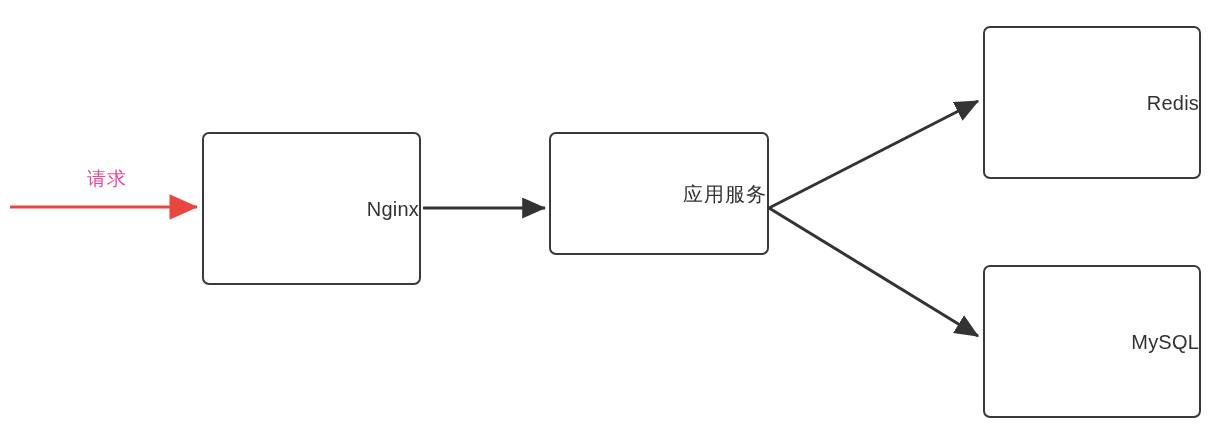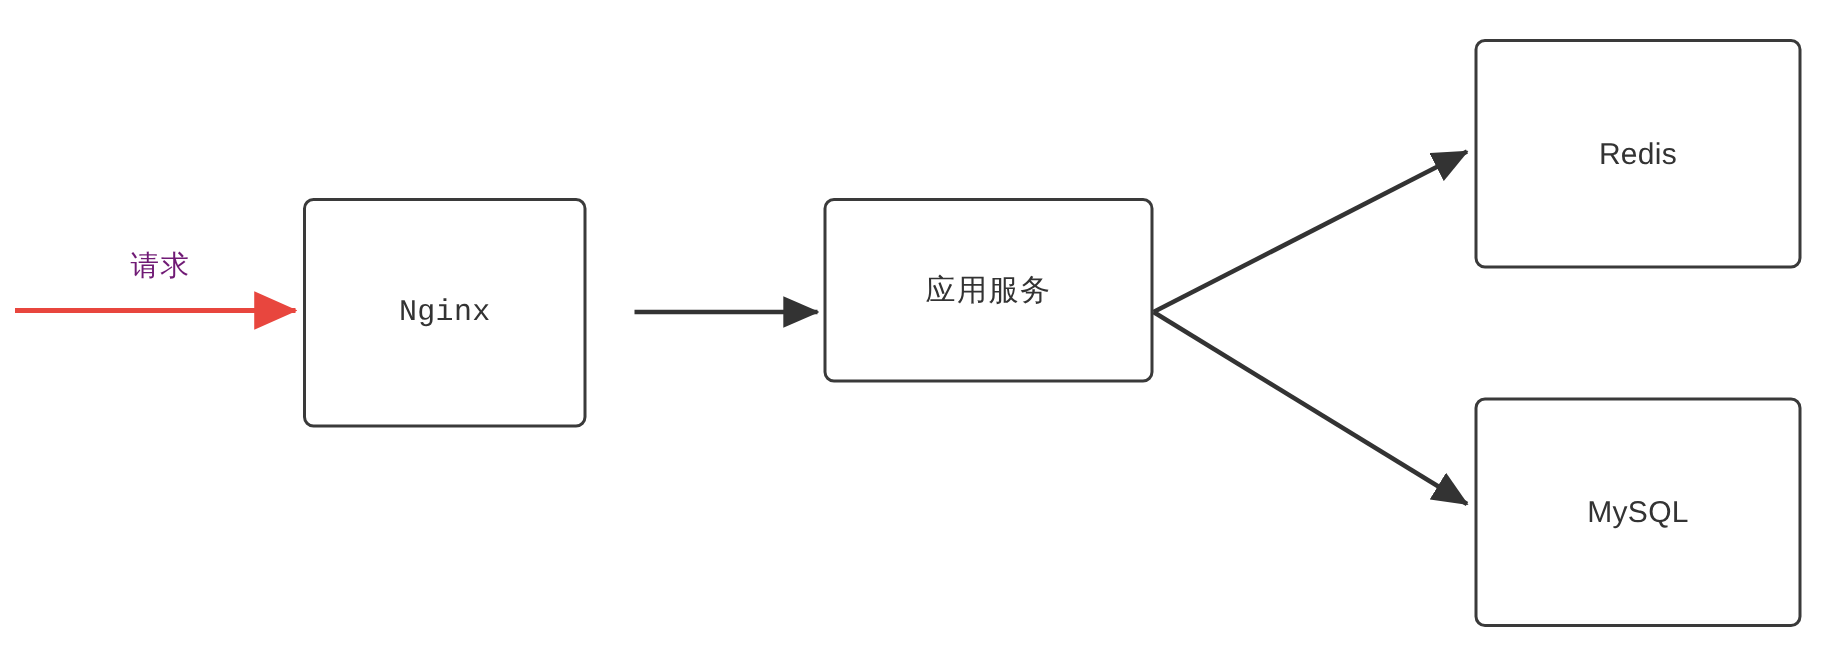--- a/index.html
+++ b/index.html
@@ -27,44 +27,44 @@
     pointer-events: none;
   }
   .node {
     position: absolute;
     box-sizing: border-box;
     background: #ffffff;
     border: 2.4px solid #3a3a3a;
     border-radius: 7px;
     display: flex;
     align-items: center;
-    justify-content: center;
+    justify-content: flex-end;
   }
   .node-label {
     color: #333333;
     font-size: 20px;
     font-weight: 400;
     letter-spacing: 0.2px;
     line-height: 1;
     white-space: nowrap;
   }
   .node-label.cjk {
     font-size: 20px;
     letter-spacing: 1px;
   }
   .edge-label {
     position: absolute;
-    color: #701a75;
+    color: #ec4899;
     font-size: 19px;
     line-height: 1;
     letter-spacing: 1px;
     white-space: nowrap;
     transform: translate(-50%, -50%);
   }
-  #node-nginx   { left: 202px; top: 132px; width: 189px; height: 153px; font-family: Liberation Mono, monospace; }
+  #node-nginx   { left: 202px; top: 132px; width: 219px; height: 153px; }
   #node-appsvc  { left: 549px; top: 132px; width: 220px; height: 123px; }
   #node-redis   { left: 983px; top:  26px; width: 218px; height: 153px; }
   #node-mysql   { left: 983px; top: 265px; width: 218px; height: 153px; }
   #label-request { left: 107px; top: 178px; }
 </style>
 </head>
 <body>
 
 <div id="canvas">
 

